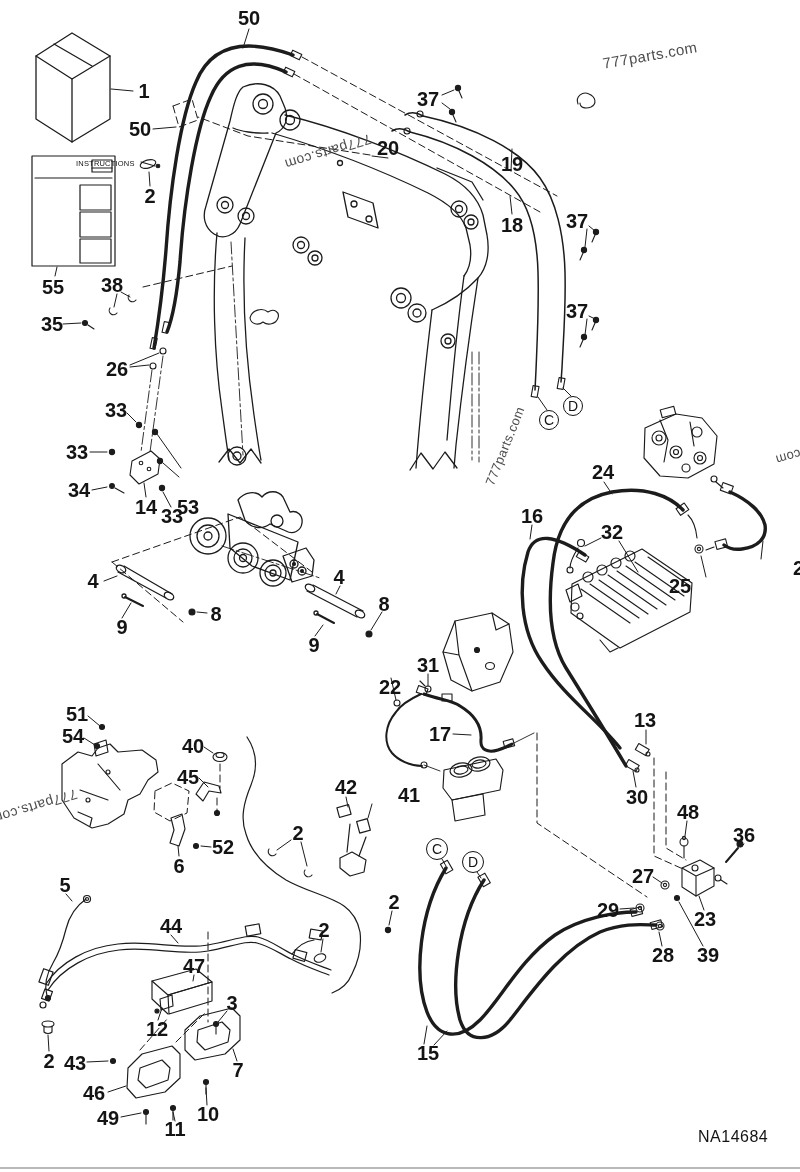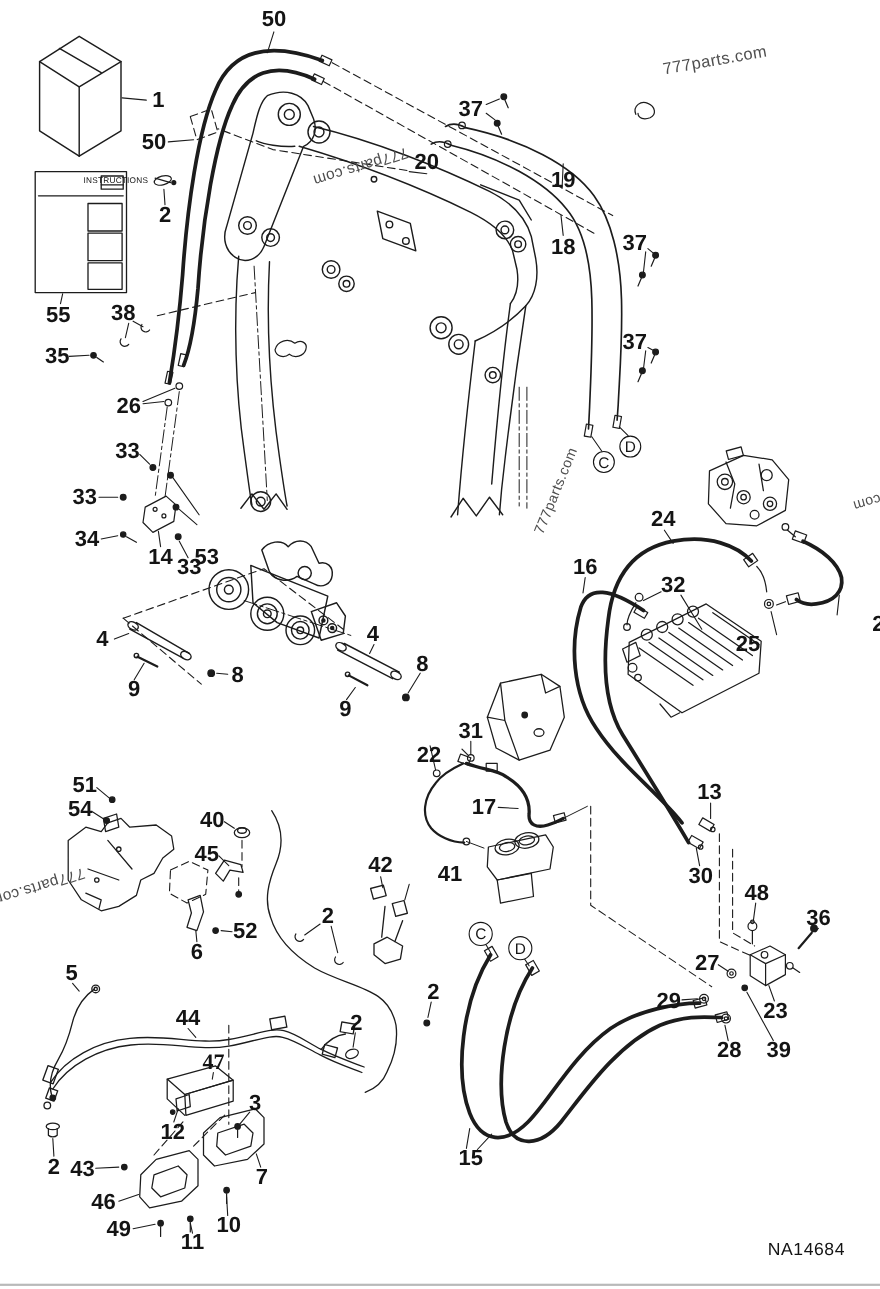--- a/index.html
+++ b/index.html
@@ -485,21 +485,21 @@
       <div class="plabel" style="left: 188px; top: 777px;">45</div>
       <div class="plabel" style="left: 223px; top: 847px;">52</div>
       <div class="plabel" style="left: 179px; top: 866px;">6</div>
       <div class="plabel" style="left: 298px; top: 833px;">2</div>
       <div class="plabel" style="left: 65px; top: 885px;">5</div>
       <div class="plabel" style="left: 171px; top: 926px;">44</div>
       <div class="plabel" style="left: 346px; top: 787px;">42</div>
       <div class="plabel" style="left: 373px; top: 795px; margin-left: 36px;">41</div>
       <div class="plabel" style="left: 394px; top: 902px;">2</div>
       <div class="plabel" style="left: 324px; top: 930px;">2</div>
-      <div class="plabel" style="left: 194px; top: 966px; font-family: Liberation Serif, serif;">47</div>
+      <div class="plabel" style="left: 194px; top: 966px;">47</div>
       <div class="plabel" style="left: 157px; top: 1029px;">12</div>
       <div class="plabel" style="left: 232px; top: 1003px;">3</div>
       <div class="plabel" style="left: 238px; top: 1070px;">7</div>
       <div class="plabel" style="left: 75px; top: 1063px;">43</div>
       <div class="plabel" style="left: 94px; top: 1093px;">46</div>
       <div class="plabel" style="left: 108px; top: 1118px;">49</div>
       <div class="plabel" style="left: 175px; top: 1129px;">11</div>
       <div class="plabel" style="left: 208px; top: 1114px;">10</div>
       <div class="plabel" style="left: 49px; top: 1061px;">2</div>
       <div class="plabel" style="left: 428px; top: 1053px;">15</div>

